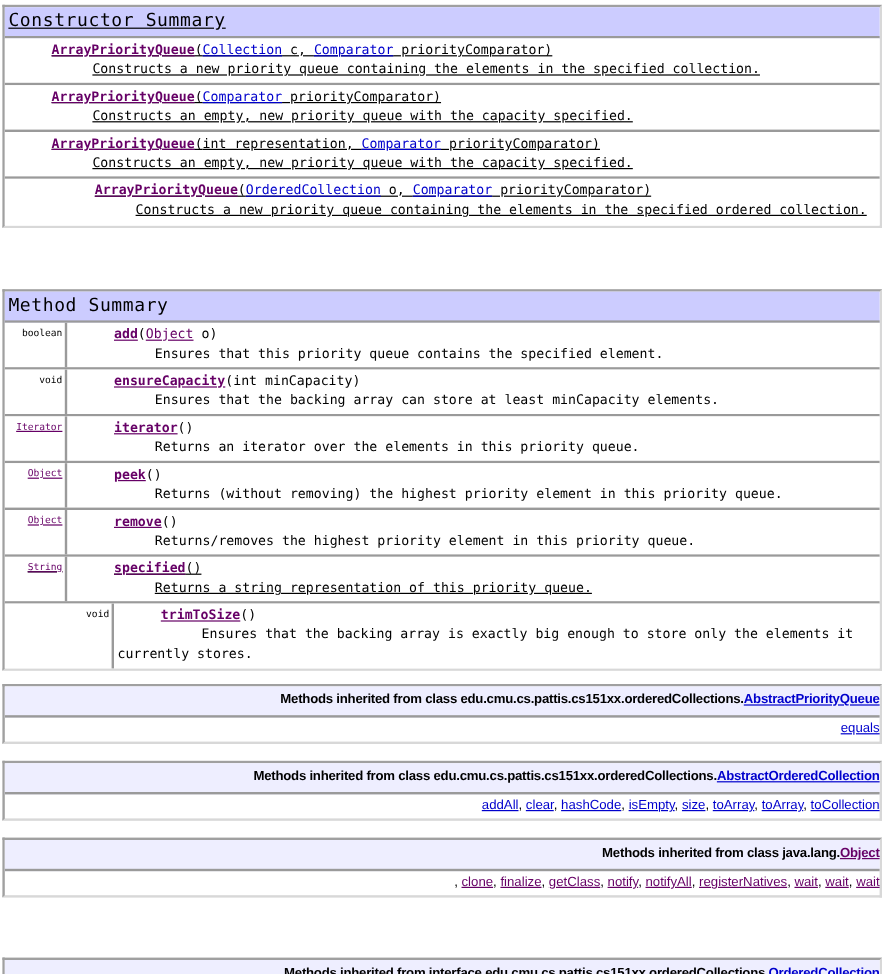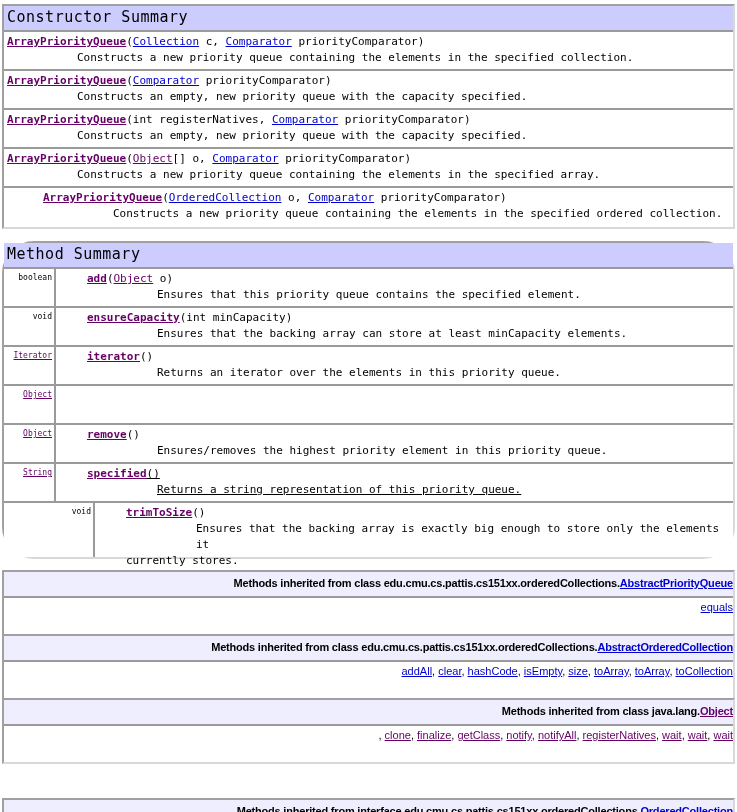--- a/index.html
+++ b/index.html
@@ -7,60 +7,56 @@
          font-family: "DejaVu Sans Mono", "Liberation Mono", monospace; color: #000; }
   a { text-decoration: underline; }
   .lnk-v { color: #660066; }
   .lnk-b { color: #0000cc; margin-top: 44px; }
   .sec { position: absolute; left: 2px; width: 733px; border: 2px solid #a0a0a0; border-right-color: #d8d8d8; border-bottom-color: #d8d8d8; box-sizing: border-box; }
   .hdr-main { background: #ccccff; height: 24px; border-bottom: 2px solid #9a9a9a; font-size: 15px; line-height: 22px; padding-left: 3px; letter-spacing: 0.5px; }
   .row { border-bottom: 2px solid #9a9a9a; background: #fff; position: relative; box-sizing: border-box; }
   .row:last-child { border-bottom: none; padding-left: 39px; }
   .ctor-row { height: 39px; padding-left: 3px; font-size: 11px; line-height: 16px; padding-top: 2px; }
   .desc { padding-left: 70px; }
-  .sig-name { font-weight: bold; }
-  .m-row { display: flex; gap: 28px; }
+  .sig-name { font-weight: bold; margin-left: 36px; }
+  .m-row { display: flex; }
   .m-type { width: 52px; border-right: 2px solid #9a9a9a; text-align: right; font-size: 8px; padding-right: 2px; padding-top: 4px; box-sizing: border-box; }
   .m-body { flex: 1; font-size: 11px; line-height: 16px; padding-left: 3px; padding-top: 2px; }
   .m-desc { padding-left: 70px; }
   .inh { position: absolute; left: 2px; width: 733px; box-sizing: border-box; border: 2px solid #a0a0a0; border-right-color: #d8d8d8; border-bottom-color: #d8d8d8; text-align: right; }
   .inh-hdr { background: #eeeeff; height: 24px; border-bottom: 2px solid #9a9a9a; font-family: "Liberation Sans Narrow", "Liberation Sans", sans-serif; font-weight: bold; font-size: 11px; line-height: 22px; padding-left: 3px; letter-spacing: -0.2px; }
   .inh-hdr .cls { font-family: "Liberation Sans", sans-serif; }
-  .inh-body { height: 36px; font-family: "Liberation Sans", sans-serif; font-size: 11px; line-height: 19px; padding-left: 3px; }
+  .inh-body { height: 20px; font-family: "Liberation Sans", sans-serif; font-size: 11px; line-height: 19px; padding-left: 3px; }
 </style>
 </head>
 <body>
 
-<div class="sec" style="top:4px;">
+<div class="sec" style="top:4px;text-decoration:underline;">
   <div class="hdr-main">Constructor Summary</div>
   <div id="ctor-rows">
       <div class="row ctor-row">
         <div><a class="sig-name lnk-v">ArrayPriorityQueue</a><span>(</span><a class="lnk-b">Collection</a><span> c, </span><a class="lnk-b">Comparator</a><span> priorityComparator)</span></div>
         <div class="desc">Constructs a new priority queue containing the elements in the specified collection.</div>
       </div>
       <div class="row ctor-row">
         <div><a class="sig-name lnk-v">ArrayPriorityQueue</a><span>(</span><a class="lnk-b">Comparator</a><span> priorityComparator)</span></div>
         <div class="desc">Constructs an empty, new priority queue with the capacity specified.</div>
       </div>
       <div class="row ctor-row">
-        <div><a class="sig-name lnk-v">ArrayPriorityQueue</a><span>(</span><span>int registerNatives, </span><a class="lnk-b">Comparator</a><span> priorityComparator)</span></div>
+        <div><a class="sig-name lnk-v">ArrayPriorityQueue</a><span>(</span><span>int representation, </span><a class="lnk-b">Comparator</a><span> priorityComparator)</span></div>
         <div class="desc">Constructs an empty, new priority queue with the capacity specified.</div>
-      </div>
-      <div class="row ctor-row">
-        <div><a class="sig-name lnk-v">ArrayPriorityQueue</a><span>(</span><a class="lnk-v">Object</a><span>[] o, </span><a class="lnk-b">Comparator</a><span> priorityComparator)</span></div>
-        <div class="desc">Constructs a new priority queue containing the elements in the specified array.</div>
       </div>
       <div class="row ctor-row">
         <div><a class="sig-name lnk-v">ArrayPriorityQueue</a><span>(</span><a class="lnk-b">OrderedCollection</a><span> o, </span><a class="lnk-b">Comparator</a><span> priorityComparator)</span></div>
         <div class="desc">Constructs a new priority queue containing the elements in the specified ordered collection.</div>
       </div>
     </div>
 </div>
 
-<div class="sec" style="top:241px;border-radius:32px;">
+<div class="sec" style="top:241px;">
   <div class="hdr-main">Method Summary</div>
   <div id="method-rows">
       <div class="row m-row" style="height: 39px;">
         <div class="m-type"><span>boolean</span></div>
         <div class="m-body">
           <div><a class="sig-name lnk-v">add</a><span>(</span><a class="lnk-v">Object</a><span> o)</span></div>
           <div class="m-desc">Ensures that this priority queue contains the specified element.</div>
         </div>
       </div>
       <div class="row m-row" style="height: 39px;">
@@ -72,26 +68,30 @@
       </div>
       <div class="row m-row" style="height: 39px;">
         <div class="m-type"><a class="lnk-v">Iterator</a></div>
         <div class="m-body">
           <div><a class="sig-name lnk-v">iterator</a><span>()</span></div>
           <div class="m-desc">Returns an iterator over the elements in this priority queue.</div>
         </div>
       </div>
       <div class="row m-row" style="height: 39px;">
         <div class="m-type"><a class="lnk-v">Object</a></div>
+        <div class="m-body">
+          <div><a class="sig-name lnk-v">peek</a><span>()</span></div>
+          <div class="m-desc">Returns (without removing) the highest priority element in this priority queue.</div>
+        </div>
       </div>
       <div class="row m-row" style="height: 39px;">
         <div class="m-type"><a class="lnk-v">Object</a></div>
         <div class="m-body">
           <div><a class="sig-name lnk-v">remove</a><span>()</span></div>
-          <div class="m-desc">Ensures/removes the highest priority element in this priority queue.</div>
+          <div class="m-desc">Returns/removes the highest priority element in this priority queue.</div>
         </div>
       </div>
       <div class="row m-row" style="height: 39px; text-decoration: underline;">
         <div class="m-type"><a class="lnk-v">String</a></div>
         <div class="m-body">
           <div><a class="sig-name lnk-v">specified</a><span>()</span></div>
           <div class="m-desc">Returns a string representation of this priority queue.</div>
         </div>
       </div>
       <div class="row m-row" style="height: 54px;">

